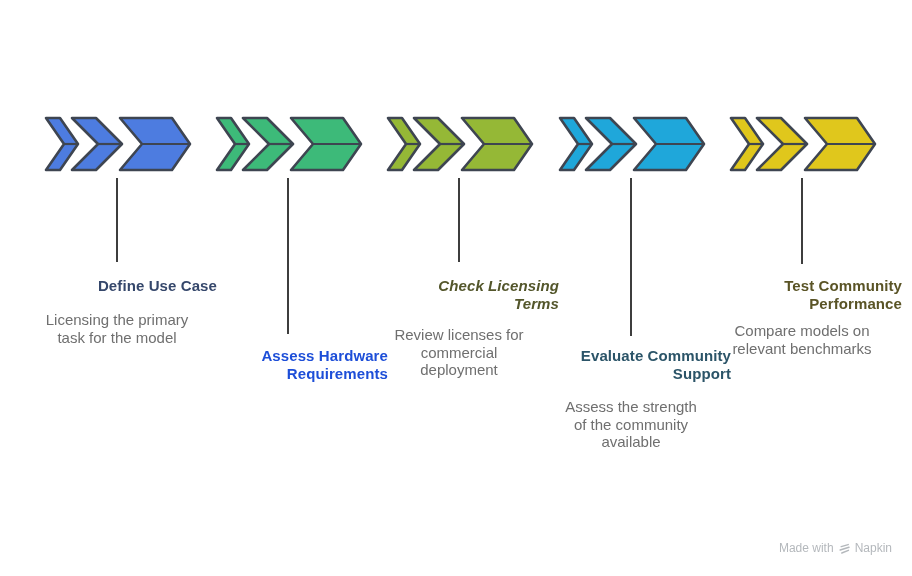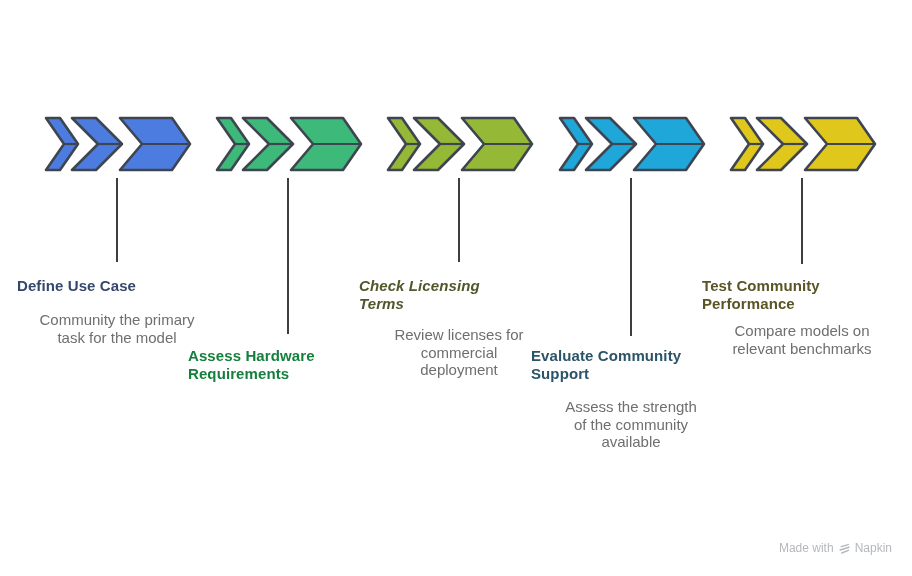--- a/index.html
+++ b/index.html
@@ -28,21 +28,21 @@
     stroke-width: 2.2;
   }
   .connector {
     position: absolute;
     width: 2px;
     background: var(--connector, #3e3e3e);
   }
   .step-title {
     position: absolute;
     width: 200px;
-    text-align: left;
+    text-align: right;
     font-size: 15px;
     line-height: 18px;
     font-weight: 700;
     white-space: pre-line;
     letter-spacing: 0.1px;
   }
   .step-desc {
     position: absolute;
     width: 200px;
     text-align: center;
@@ -115,24 +115,24 @@
     <line x1="100" y1="28" x2="148" y2="28"></line>
   </svg>
 
   <div class="connector" style="left:116px; top:178px; height:84px"></div>
   <div class="connector" style="left:287px; top:178px; height:156px"></div>
   <div class="connector" style="left:458px; top:178px; height:84px"></div>
   <div class="connector" style="left:630px; top:178px; height:158px"></div>
   <div class="connector" style="left:801px; top:178px; height:86px"></div>
 
   <div class="step-title" style="left: 17px; top: 277px; color: rgb(53, 71, 107);">Define Use Case</div>
-  <div class="step-desc" style="left:17px; top:311px">Community the primary
+  <div class="step-desc" style="left:17px; top:311px">Licensing the primary
 task for the model</div>
 
-  <div class="step-title" style="left: 188px; top: 347px; color: #15803d;">Assess Hardware
+  <div class="step-title" style="left: 188px; top: 347px; color: #1d4ed8;">Assess Hardware
 Requirements</div>
 
   <div class="step-title" style="left: 359px; top: 277px; color: rgb(83, 86, 43); font-style: italic;">Check Licensing
 Terms</div>
   <div class="step-desc" style="left:359px; top:326px">Review licenses for
 commercial
 deployment</div>
 
   <div class="step-title" style="left: 531px; top: 347px; color: rgb(43, 84, 104);">Evaluate Community
 Support</div>

